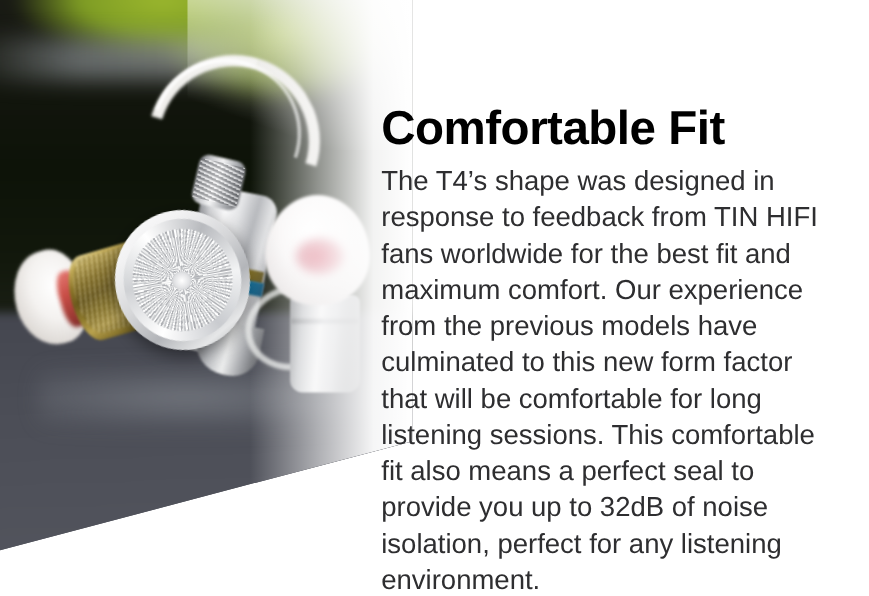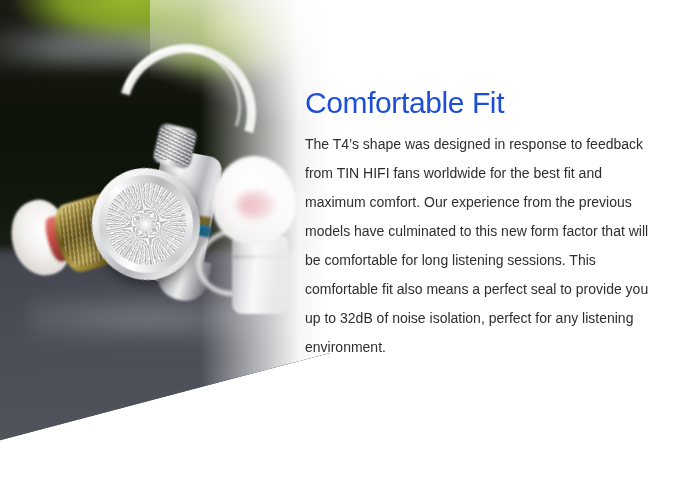--- a/index.html
+++ b/index.html
@@ -301,29 +301,29 @@
   }
 
   
   #copy {
     position: absolute;
     left: 305px;
     top: 86px;
     width: 356px;
   }
   #copy-title {
-    font-size: 30px;
-    font-weight: normal;
+    font-size: 38px;
+    font-weight: bold;
     line-height: 34px;
     letter-spacing: -0.4px;
-    color: #1d4ed8;
+    color: #000000;
     margin: 0 0 10px 0;
   }
   #copy-body {
-    font-size: 14px;
+    font-size: 22px;
     line-height: 29px;
     color: #2e2e30;
     margin: 0;
   }
 </style>
 </head>
 <body>
 
 <div id="panel">
 

